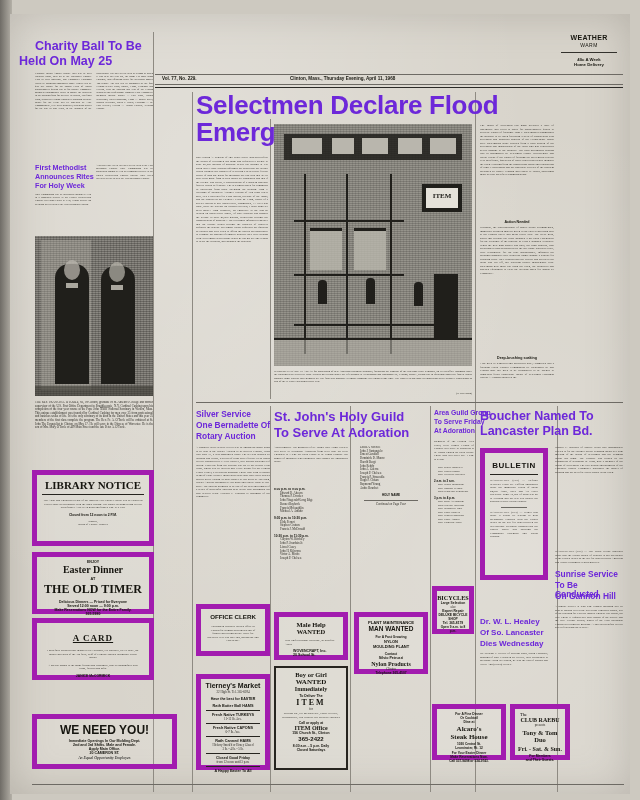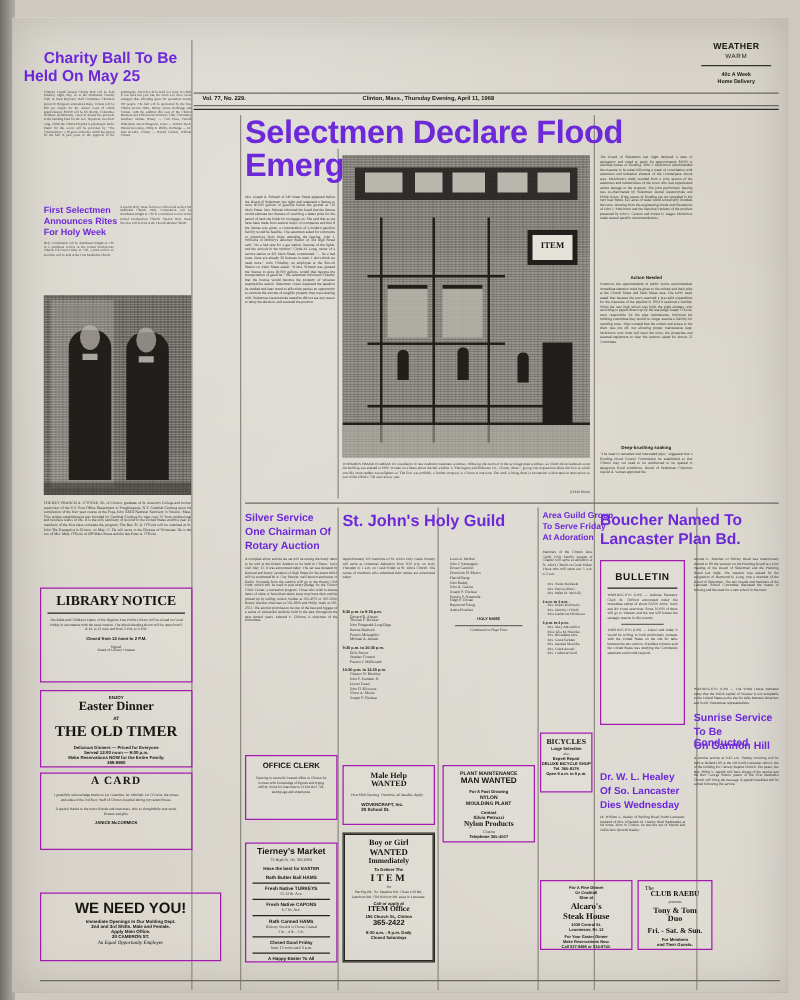--- a/index.html
+++ b/index.html
@@ -36,21 +36,21 @@
   .hl{font-family:"Liberation Sans",sans-serif;font-weight:700;color:#6d28d9;line-height:1.02;}
   .body{
     font-family:"Liberation Serif",serif;color:#2d2b25;
     text-align:justify;hyphens:auto;
   }
   .tiny{font-size:2.6px;line-height:3.2px;}
   .tiny2{font-size:2.9px;line-height:3.5px;}
   .capline{font-size:3px;line-height:3.6px;}
   .dateline{font-family:"Liberation Sans",sans-serif;font-weight:700;color:#17160f;}
 
-  .adbox{position:absolute;box-sizing:border-box;border:1px solid #a21caf;background:rgba(255,255,255,.10);}
+  .adbox{position:absolute;box-sizing:border-box;border:5px solid #a21caf;background:rgba(255,255,255,.10);}
   .adbox.double{border:1px solid #26241f;box-shadow:0 0 0 1px #26241f inset;}
   .ctr{text-align:center;}
   .ad-h{font-family:"Liberation Sans",sans-serif;font-weight:700;color:#16150f;}
   .ad-h-serif{font-family:"Liberation Serif",serif;font-weight:700;color:#16150f;}
 
   .photo{position:absolute;background:#7d7a73;overflow:hidden;}
   .photo .grain{position:absolute;inset:0;
     background-image:
       repeating-linear-gradient(0deg, rgba(0,0,0,.30) 0 1px, rgba(255,255,255,.12) 1px 2px),
       repeating-linear-gradient(90deg, rgba(0,0,0,.22) 0 1px, rgba(255,255,255,.08) 1px 3px);
@@ -109,21 +109,21 @@
     <div class="subhead" style="position:absolute;left:470px;top:206px;width:74px;font-size:3.6px;">Action Needed</div>
     <div class="body tiny2" style="position:absolute;left:470px;top:212px;width:74px;height:128px;overflow:hidden;">Foremost, the superintendent of public works recommended, immediate attention must be given to the culvert and drain pipe at the Church Street and Main Street area. The DPW head, stated that because the town assumed a pre-rapid expenditure for the clearance of the pipeline in 1964 it assumed a liability. When the new high school was built, the eight abutters, who according to papers drawn up by the late judge Joseph O'Toole, were responsible for the pipe maintenance, informed the building committee they would no longer assume a liability for resulting costs. They contend that the culvert and access to the drain was cut off, not allowing proper maintenance kept. McKinnon now must call upon the town, the properties and asserted equipment to clear the sections asked for almost 21 Committee.</div>
 
     <div class="subhead" style="position:absolute;left:470px;top:342px;width:74px;font-size:3.6px;">Deep-brushing soaking</div>
     <div class="body tiny2" style="position:absolute;left:470px;top:348px;width:74px;height:38px;overflow:hidden;">"The need to remedied and interceded pipe," suggested that a flooding Flood Control Commission be established so that Clinton may not need to be reimbursed to be opened to dangerous flood conditions. Board of Selectmen Chairman Harold A. Vannan approved the</div>
 
     <div class="hl" style="position:absolute;left:25px;top:26px;width:118px;font-size:12.5px;">Charity Ball To Be</div>
     <div class="hl" style="position:absolute;left:9px;top:41px;width:118px;font-size:12.5px;">Held On May 25</div>
     <div class="body tiny" style="position:absolute;left:25px;top:58px;width:118px;height:86px;overflow:hidden;column-count:2;column-gap:5px;">Clinton's Fourth Annual Charity Ball will be held Saturday night, May 25 at the Wachusett Country Club in West Boylston, Ball Committee Chairman David W. Borgeson announced today. Tickets will be $30 per couple for the annual event of which approximately $10.00 will be for charity. Committee members unanimously voted to donate the proceeds to the building fund for the new 18-patient, two-floor wing, which the Clinton Hospital is planning to build. Music for the event will be provided by "The Commodores", a 16-piece orchestra, which has placed for the ball in past years, to the approval of the participants. The ball will be held in a room in which it was held last year but, the room J-to show room enlarged, thus affording space for spectators mostly 100 people. The ball will be sponsored by the four Clinton service clubs, Rotary, Lions, Exchange and Civitan, with the addition this year of the Clinton Business and Professional Women's Club. Committee members include Rotary — Carl Plass, Harold Ridterland, David Borgeson, Lions — Robert Ruell, Ronald Devenney, Philip E. Phillis, Exchange — Dr. Paul Kredler, Civitan — Harold Cardule, William Conant.</div>
 
-    <div class="hl" style="position:absolute;left:25px;top:150px;width:60px;font-size:7.2px;">First Selectmen</div>
+    <div class="hl" style="position:absolute;left:25px;top:150px;width:60px;font-size:7.2px;">First Methodist</div>
     <div class="hl" style="position:absolute;left:25px;top:159px;width:60px;font-size:7.2px;">Announces Rites</div>
     <div class="hl" style="position:absolute;left:25px;top:168px;width:60px;font-size:7.2px;">For Holy Week</div>
     <div class="body tiny" style="position:absolute;left:25px;top:179px;width:56px;height:40px;overflow:hidden;">Holy Communion will be distributed tonight at 7:30 in a combined service at the United Presbyterian Church. On Good Friday at 7:30, a joint service on devotion will be held at the First Methodist Church.</div>
     <div class="body tiny" style="position:absolute;left:86px;top:150px;width:57px;height:70px;overflow:hidden;">A special Holy Week Services will be held at the First Methodist Church. Holy Communion will be distributed tonight at 7:30 in a combined service at the United Presbyterian Church. Special Holy Week Services will be held at the First Methodist Church.</div>
 
     <div class="photo" style="left:25px;top:222px;width:118px;height:160px;">
       <div class="grain"></div>
       <div class="ph-light" style="left:6px;top:4px;width:50px;height:150px;opacity:.35;"></div>
       <div class="ph-dark" style="left:20px;top:28px;width:34px;height:120px;border-radius:14px 14px 0 0;"></div>
       <div class="ph-dark" style="left:66px;top:30px;width:34px;height:118px;border-radius:14px 14px 0 0;"></div>
@@ -150,21 +150,21 @@
     <div class="adbox" style="left:22px;top:456px;width:122px;height:76px;">
       <div class="ad-h-serif ctr" style="font-size:11px;margin-top:4px;">LIBRARY NOTICE</div>
       <div style="height:1px;background:#26241f;margin:3px 5px 0;"></div>
       <div class="body tiny2" style="margin:4px 6px 0;text-align:center;">The Adult and Children's Depts. of the Bigelow Free Public Library will be closed on Good Friday in accordance with the usual custom. The Music Reading Room will be open from 9 A.M. to 12 noon and from 2 P.M. to 6 P.M.</div>
       <div class="ad-h ctr" style="font-size:3.4px;margin-top:3px;">Closed from 12 noon to 2 P.M.</div>
       <div class="ctr body tiny2" style="margin-top:3px;">Signed,</div>
       <div class="ctr body tiny2">Board of Library Trustees</div>
     </div>
 
     <div class="adbox" style="left:22px;top:604px;width:122px;height:62px;">
-      <div class="ctr ad-h-serif" style="font-size:9px;margin-top:0;letter-spacing:1px;">A CARD</div>
+      <div class="ctr ad-h-serif" style="font-size:9px;margin-top:10px;letter-spacing:1px;text-decoration:underline;">A CARD</div>
       <div class="body tiny2 ctr" style="margin:6px 9px 0;text-align:center;">I gratefully acknowledge thanks to Dr. Guenther, Dr. Mitchell, Dr. O'Toole, the nurses and aides of the 3rd floor, Staff of Clinton Hospital during my recent illness.</div>
       <div class="body tiny2 ctr" style="margin:4px 9px 0;text-align:center;">A special thanks to the many friends and customers, who so thoughtfully sent cards, flowers and gifts.</div>
       <div class="ctr ad-h" style="font-size:3.4px;margin-top:3px;">JANICE McCORMICK</div>
     </div>
 
     <div class="adbox" style="left:22px;top:700px;width:145px;height:55px;">
       <div class="ctr ad-h" style="font-size:12px;margin-top:4px;">WE NEED YOU!</div>
       <div class="ctr ad-h" style="font-size:3.6px;margin-top:2px;">Immediate Openings In Our Molding Dept.</div>
       <div class="ctr ad-h" style="font-size:3.6px;">2nd and 3rd Shifts. Male and Female.</div>
       <div class="ctr ad-h" style="font-size:3.6px;">Apply Main Office.</div>
@@ -213,21 +213,21 @@
 
       <div class="ph-dark" style="left:160px;top:150px;width:24px;height:66px;"></div>
     </div>
 
     <div class="body" style="position:absolute;left:264px;top:356px;width:198px;font-size:2.8px;line-height:3.4px;height:28px;overflow:hidden;">WORKMEN FRAME IN AREAS for installation of new Anderson casement windows, following the removal of the two huge plate windows, an ITEM office landmark since the building was erected in 1902. Written on a beam above the left window is "Harrington and Robinson Co., Clinton, Mass.", giving rise to questions about the firm at which possibly some readers can enlighten us. The firm was probably a lumber company in Clinton at one time. The work is being done in connection with extensive renovations as part of the ITEM's 75th anniversary year.</div>
     <div class="body" style="position:absolute;left:420px;top:378px;width:42px;font-size:2.8px;text-align:right;">(ITEM Photo)</div>
 
     <div class="rule-h" style="left:186px;top:388px;width:427px;"></div>
 
     <div class="hl" style="position:absolute;left:186px;top:396px;width:74px;font-size:8.4px;">Silver Service</div>
-    <div class="hl" style="position:absolute;left:186px;top:407px;width:74px;font-size:8.4px;">One Chairman Of</div>
+    <div class="hl" style="position:absolute;left:186px;top:407px;width:74px;font-size:8.4px;">One Bernadette Of</div>
     <div class="hl" style="position:absolute;left:186px;top:418px;width:74px;font-size:8.4px;">Rotary Auction</div>
     <div class="body tiny2" style="position:absolute;left:186px;top:432px;width:74px;height:155px;overflow:hidden;">A complete silver service tea set will be among the many items to be sold at the Rotary Auction to be held in Clinton, Town Hall May 13, it was announced today. The set was donated by Bernard and Henry, jewelers of High Street for the event which will be conducted by E. Guy Sawyer, well-known auctioneer of Berlin. Proceeds from the auction will go to the Rotary Club Fund, which will be used in part every pledge for the Clinton Clinic Center, a recreation program. Those who wish to donate items of value or have them taken away may have their articles picked up by calling Nelson Walker at 365-4972 or 365-5664, Rotary Auction chairman at 365-2806 and Philip Trask at 365-2551. The auction promises to be one of the best and biggest of a series of successful auctions held in the past throughout the past several years. Edward F. Gibbons is chairman of the committee.</div>
 
     <div class="adbox" style="left:186px;top:590px;width:74px;height:52px;">
       <div class="ctr ad-h" style="font-size:6.2px;margin-top:4px;">OFFICE CLERK</div>
       <div class="body tiny2 ctr" style="margin:5px 6px 0;text-align:center;">Opening in centrally located office in Clinton for woman with knowledge of figures and typing ability. Write for interview to ITEM Box 724, stating age and experience.</div>
     </div>
 
     <div class="adbox" style="left:186px;top:660px;width:74px;height:96px;">
       <div class="ctr ad-h" style="font-size:7px;margin-top:3px;">Tierney's Market</div>
@@ -245,20 +245,21 @@
       <div class="ctr body" style="font-size:3px;">Hickory Smok'd or Honey Glazed</div>
       <div class="ctr body" style="font-size:3px;">3 lb. - 4 lb. - 5 lb.</div>
       <div style="height:1px;background:#26241f;margin:2px 5px;"></div>
       <div class="ctr ad-h" style="font-size:3.6px;">Closed Good Friday</div>
       <div class="ctr body" style="font-size:3.2px;">from 12 noon until 3 p.m.</div>
       <div style="height:1px;background:#26241f;margin:2px 5px;"></div>
       <div class="ctr ad-h" style="font-size:3.6px;">A Happy Easter To All</div>
     </div>
 
     <div class="hl" style="position:absolute;left:264px;top:396px;width:160px;font-size:13px;">St. John's Holy Guild</div>
+    <div class="hl" style="position:absolute;left:264px;top:412px;width:160px;font-size:13px;">To Serve At Adoration</div>
     <div class="body tiny2" style="position:absolute;left:264px;top:432px;width:74px;height:40px;overflow:hidden;">Approximately 100 members of St. John's Holy Name Society will serve at Nocturnal Adoration from 8:30 p.m. on Holy Thursday to 1 a.m. on Good Friday at St. John's Church. The names of members who submitted their names are announced today:</div>
 
     <div style="position:absolute;left:264px;top:474px;width:74px;height:110px;overflow:hidden;">
       <div class="body" style="font-size:3px;line-height:3.7px;">
         <div class="ad-h" style="font-size:3.1px;">8:30 p.m. to 9:30 p.m.</div>
         <div style="padding-left:6px;">Edward D. Ahearn</div>
         <div style="padding-left:6px;">Thomas P. Dowker</div>
         <div style="padding-left:6px;">John Fitzgerald-Long Edge</div>
         <div style="padding-left:6px;">Bennet Bayhock</div>
         <div style="padding-left:6px;">Francis Mclaughlin</div>

